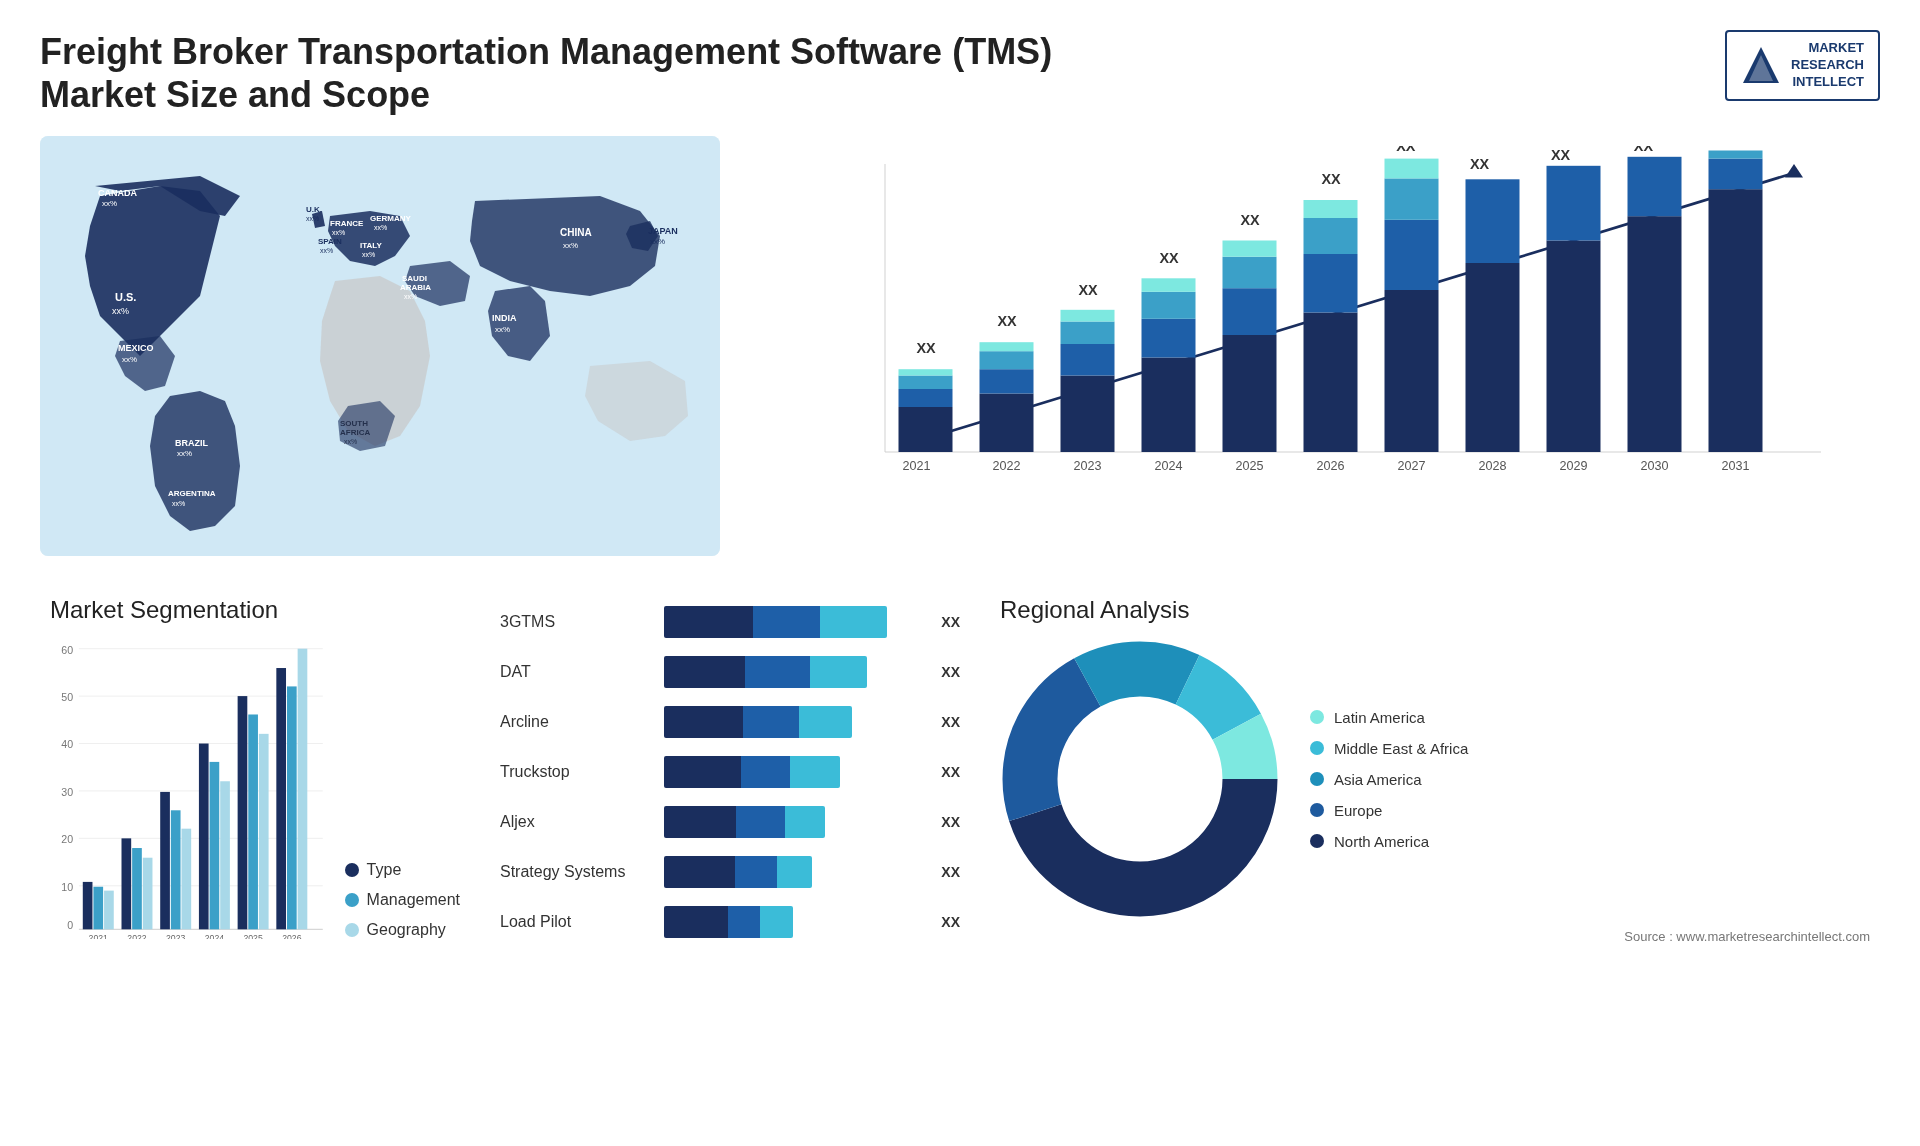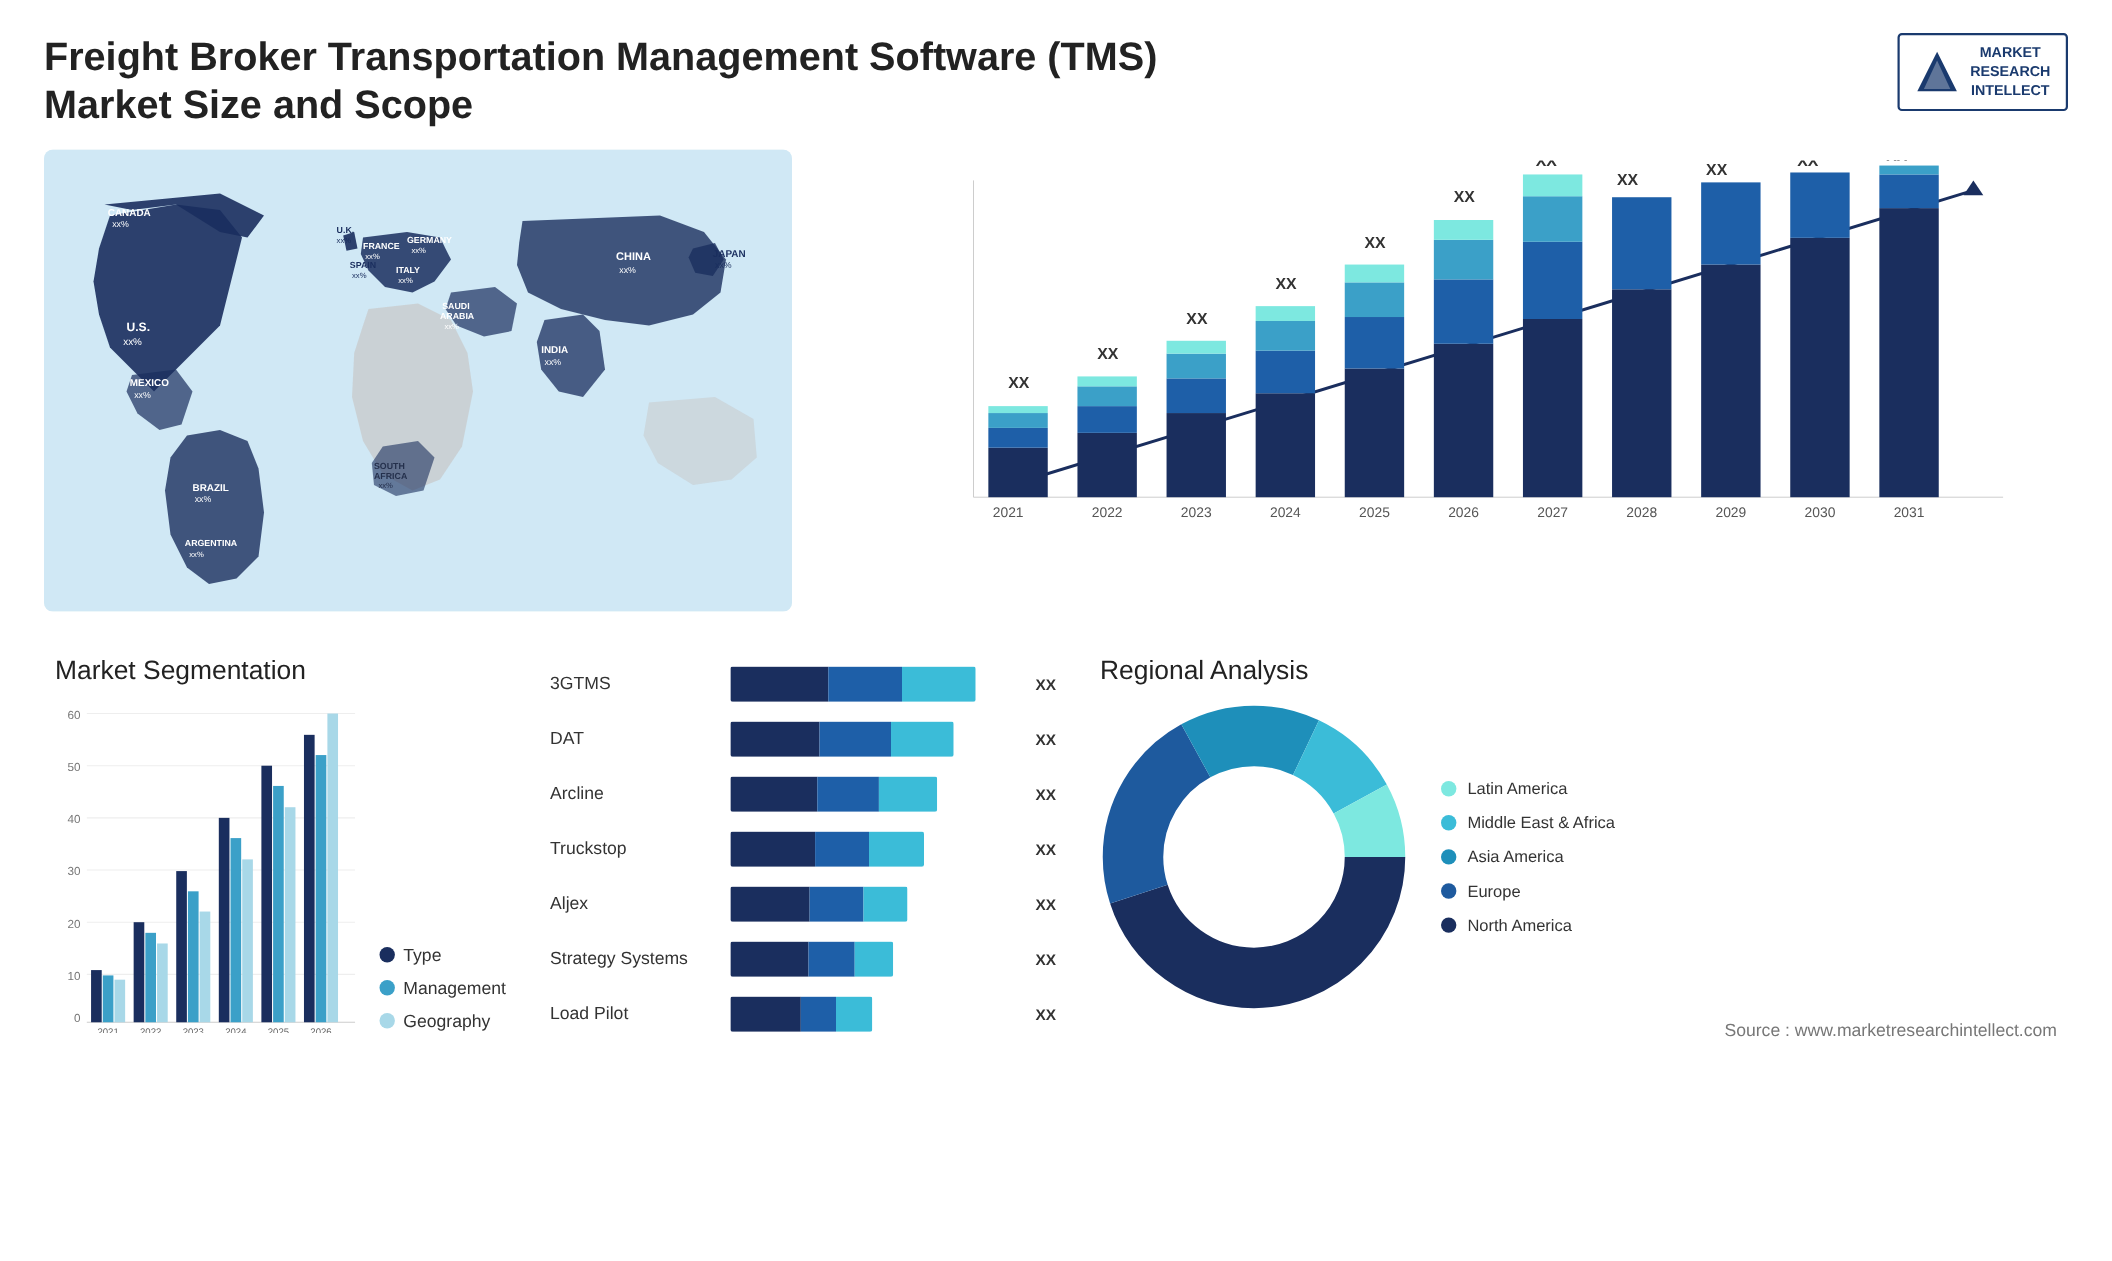--- a/index.html
+++ b/index.html
@@ -39,21 +39,21 @@
     }
     .logo-icon {
       width: 40px;
       height: 40px;
     }
     .logo-text {
       font-size: 13px;
       font-weight: 700;
       color: #1a3a6e;
       line-height: 1.3;
-      text-align: center;
+      text-align: right;
     }
     
     .top-section {
       display: flex;
       gap: 30px;
       margin-bottom: 30px;
       height: 420px;
     }
     .map-area {
       flex: 0 0 680px;
@@ -99,20 +99,21 @@
       position: relative;
     }
     .seg-legend {
       display: flex;
       flex-direction: column;
       gap: 12px;
       padding-top: 20px;
     }
     .legend-item {
       display: flex;
+      align-items: center;
       gap: 8px;
       font-size: 16px;
       color: #333;
     }
     .legend-dot {
       width: 14px;
       height: 14px;
       border-radius: 50%;
     }
     
@@ -180,21 +181,21 @@
       color: #333;
     }
     .reg-legend-dot {
       width: 14px;
       height: 14px;
       border-radius: 50%;
       flex-shrink: 0;
     }
     .source-text {
       text-align: right;
-      font-size: 16px;
+      font-size: 13px;
       color: #777;
       margin-top: 10px;
     }
   </style>
 </head>
 <body>
 
 <div class="page">
 
   <div class="header">

